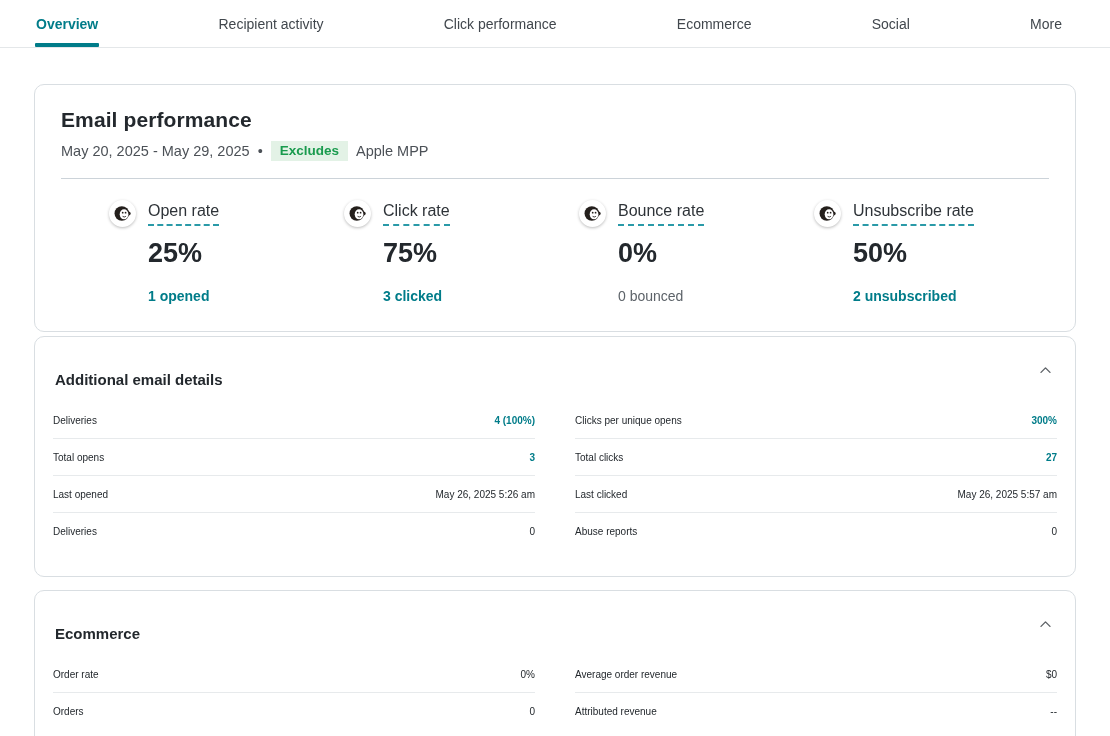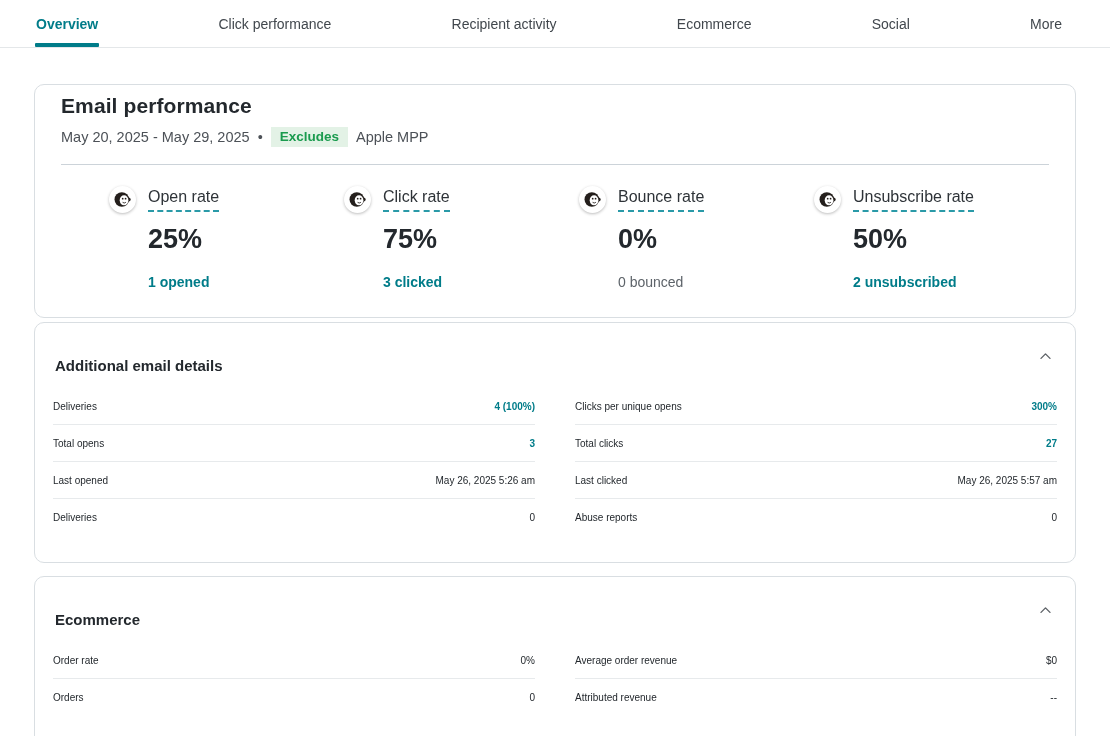--- a/index.html
+++ b/index.html
@@ -11,21 +11,21 @@
     height:48px; padding:0 48px 0 36px; border-bottom:1px solid #e4e7e9; }
   .tab { position:relative; display:flex; align-items:center; font-size:14px;
     color:#41474d; cursor:pointer; white-space:nowrap; }
   .tab.active { color:#007c89; font-weight:600; }
   .tab .underline { position:absolute; left:-1px; right:-1px; bottom:0; height:4px;
     background:#007c89; border-radius:1px; }
 
   
   .card { margin:0 34px; background:#fff; border:1px solid #d9dee2;
     border-radius:10px; }
-  .card-1 { margin-top:36px; padding:9px 26px 26px 26px; }
+  .card-1 { margin-top:36px; padding:23px 26px 26px 26px; }
   .card-2 { margin-top:4px;  padding:16px 18px 26px 18px; }
   .card-3 { margin-top:13px; padding:16px 18px 30px 18px; }
 
   
   .ep-title { font-size:21px; font-weight:700; color:#23282d; letter-spacing:.1px; }
   .ep-sub { display:flex; align-items:center; gap:8px; margin-top:9px;
     font-size:14.5px; color:#4c5157; }
   .badge-excludes { background:#e3f2e6; color:#1a9b4e; font-weight:700;
     font-size:13.5px; padding:2px 9px 3px; border-radius:0; }
   .ep-divider { margin-top:17px; border:none; border-top:1px solid #ccd3d9; }
@@ -63,24 +63,24 @@
 </style>
 </head>
 <body>
 
 <nav class="tabbar">
   <div class="tab active">
     <span>Overview</span>
     <span class="underline"></span>
   </div>
   <div class="tab">
+    <span>Recipient activity</span>
+  </div>
+  <div class="tab">
     <span>Click performance</span>
-  </div>
-  <div class="tab">
-    <span>Recipient activity</span>
   </div>
   <div class="tab">
     <span>Ecommerce</span>
   </div>
   <div class="tab">
     <span>Social</span>
   </div>
   <div class="tab">
     <span>More</span>
   </div>

